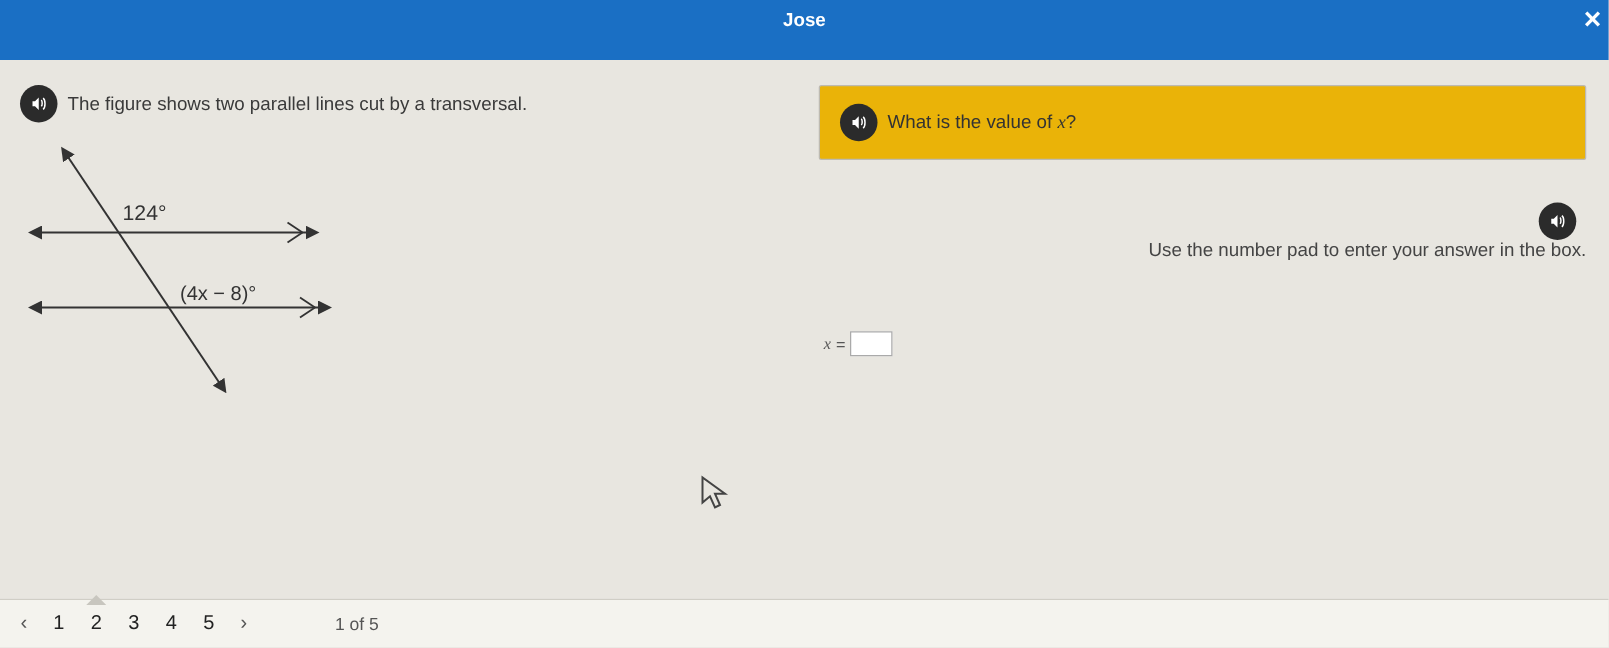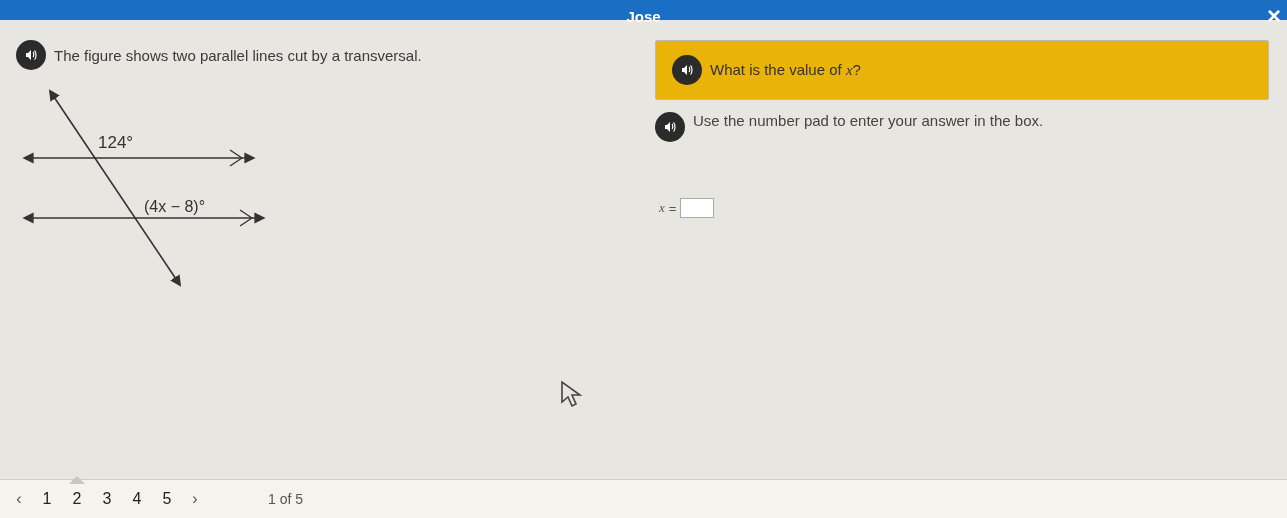--- a/index.html
+++ b/index.html
@@ -6,21 +6,21 @@
   body {
     font-family: Arial, Helvetica, sans-serif;
     background: #e8e6e0;
     width: 1287px;
     height: 518px;
     overflow: hidden;
     position: relative;
   }
   .top-bar {
     background: #1a6fc4;
-    height: 20px;
+    height: 48px;
     width: 100%;
     color: #fff;
     position: relative;
   }
   .student-name {
     position: absolute;
     left: 50%;
     transform: translateX(-50%);
     top: 8px;
     font-size: 15px;
@@ -71,22 +71,23 @@
     border: 1px solid #bdbab1;
     border-radius: 2px;
     padding: 14px 16px;
     display: flex;
     align-items: center;
   }
   .question-text { font-size: 15px; color: #333; }
   .question-text .mathx { font-style: italic; font-family: 'Times New Roman', serif; }
   .instruction-row {
     display: flex;
-    align-items: flex-start;
-    margin-top: 12px;
+    align-items: flex-end;
+    margin-top: 34px;
+    flex-direction: column;
   }
   .instruction-text { font-size: 15px; color: #444; }
   .answer-row {
     margin-top: 56px;
     margin-left: 4px;
     display: flex;
     align-items: center;
     font-size: 13px;
     color: #555;
   }

